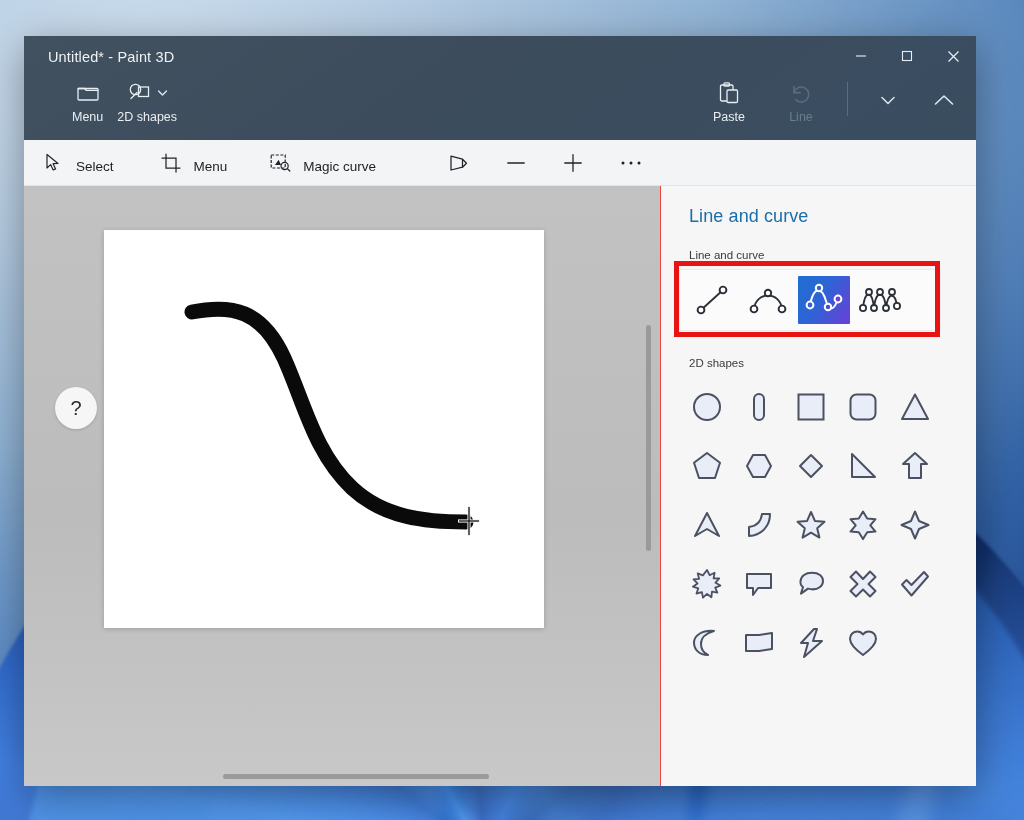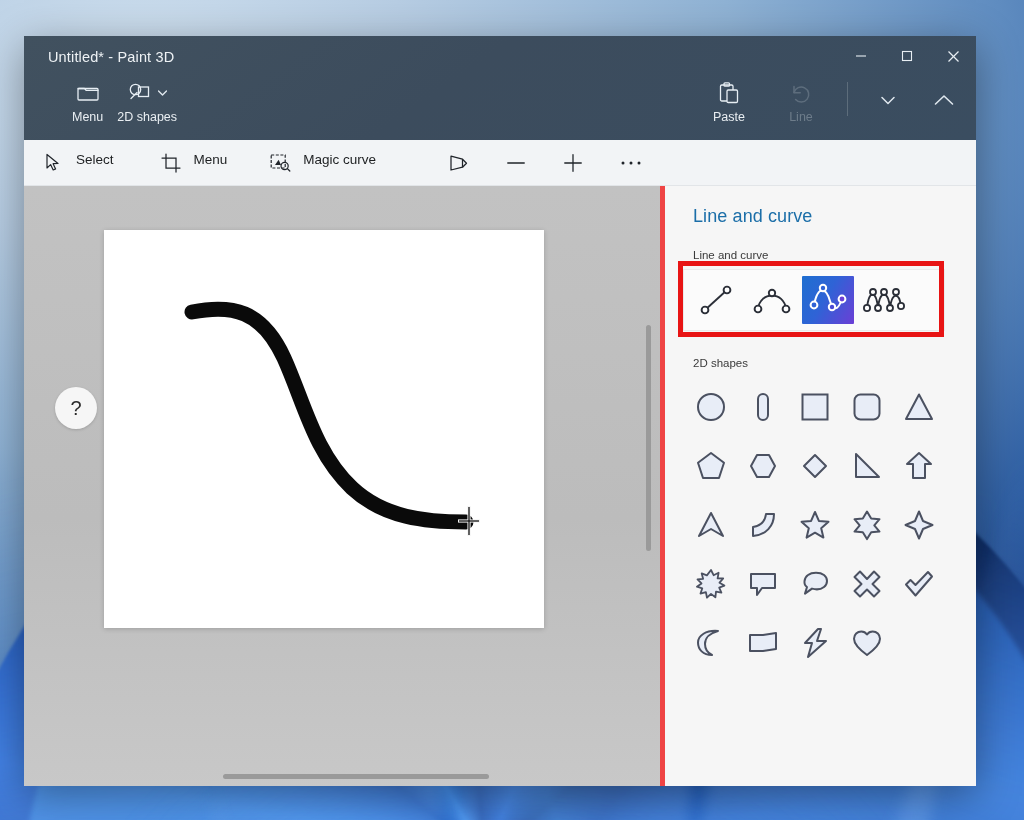--- a/index.html
+++ b/index.html
@@ -85,21 +85,21 @@
   .chev-btn, .expand-btn {
     width:40px; height:40px; display:flex; align-items:center; justify-content:center;
     color:#dfe7ee; cursor:default;
   }
 
   
   .cmdbar {
     height:46px; background:#f2f4f6; display:flex; align-items:center;
     border-bottom:1px solid #e2e5e8; position:relative;
   }
-  .cmd-item { display:flex; align-items:flex-start; gap:12px; cursor:default; }
+  .cmd-item { display:flex; align-items:flex-end; gap:12px; cursor:default; }
   .cmd-item .clabel { font-size:13.5px; color:#1d1f21; white-space:nowrap; }
   .cmd-ico { width:22px; height:22px; display:flex; align-items:center; justify-content:center; color:#20242a; }
 
   
   .body-split { display:flex; height:602px; }
   .canvas-area {
     position:relative; width:636px; background:#bebebe;
     background:linear-gradient(180deg,#c2c2c2 0%,#bcbcbc 55%,#c8c8c8 100%);
     overflow:hidden;
   }
@@ -120,21 +120,21 @@
   .hscroll-track {
     position:absolute; left:0; right:0; bottom:0; height:26px;
   }
   .hscroll {
     position:absolute; left:199px; bottom:9px; width:266px; height:5px;
     background:#9a9a9a; border-radius:3px;
   }
 
   
   .side-panel {
-    width:316px; background:#f6f6f6; border-left:5px solid #ef4444;
+    width:316px; background:#f6f6f6; border-left:1px solid #ef4444;
     padding:20px 0 0 0; position:relative;
   }
   .panel-title { font-size:18px; color:#1b6ea8; margin:0 0 22px 28px; letter-spacing:.1px; }
   .section-label { font-size:11.5px; color:#3a3a3a; margin:0 0 8px 28px; }
 
   .curve-wrap { position:relative; margin:0 0 0 18px; width:270px; }
   .curve-row {
     display:flex; align-items:center; gap:4px;
     background:#fbfbfb; border:1px solid #eaeaea; padding:6px 6px; width:262px;
   }

